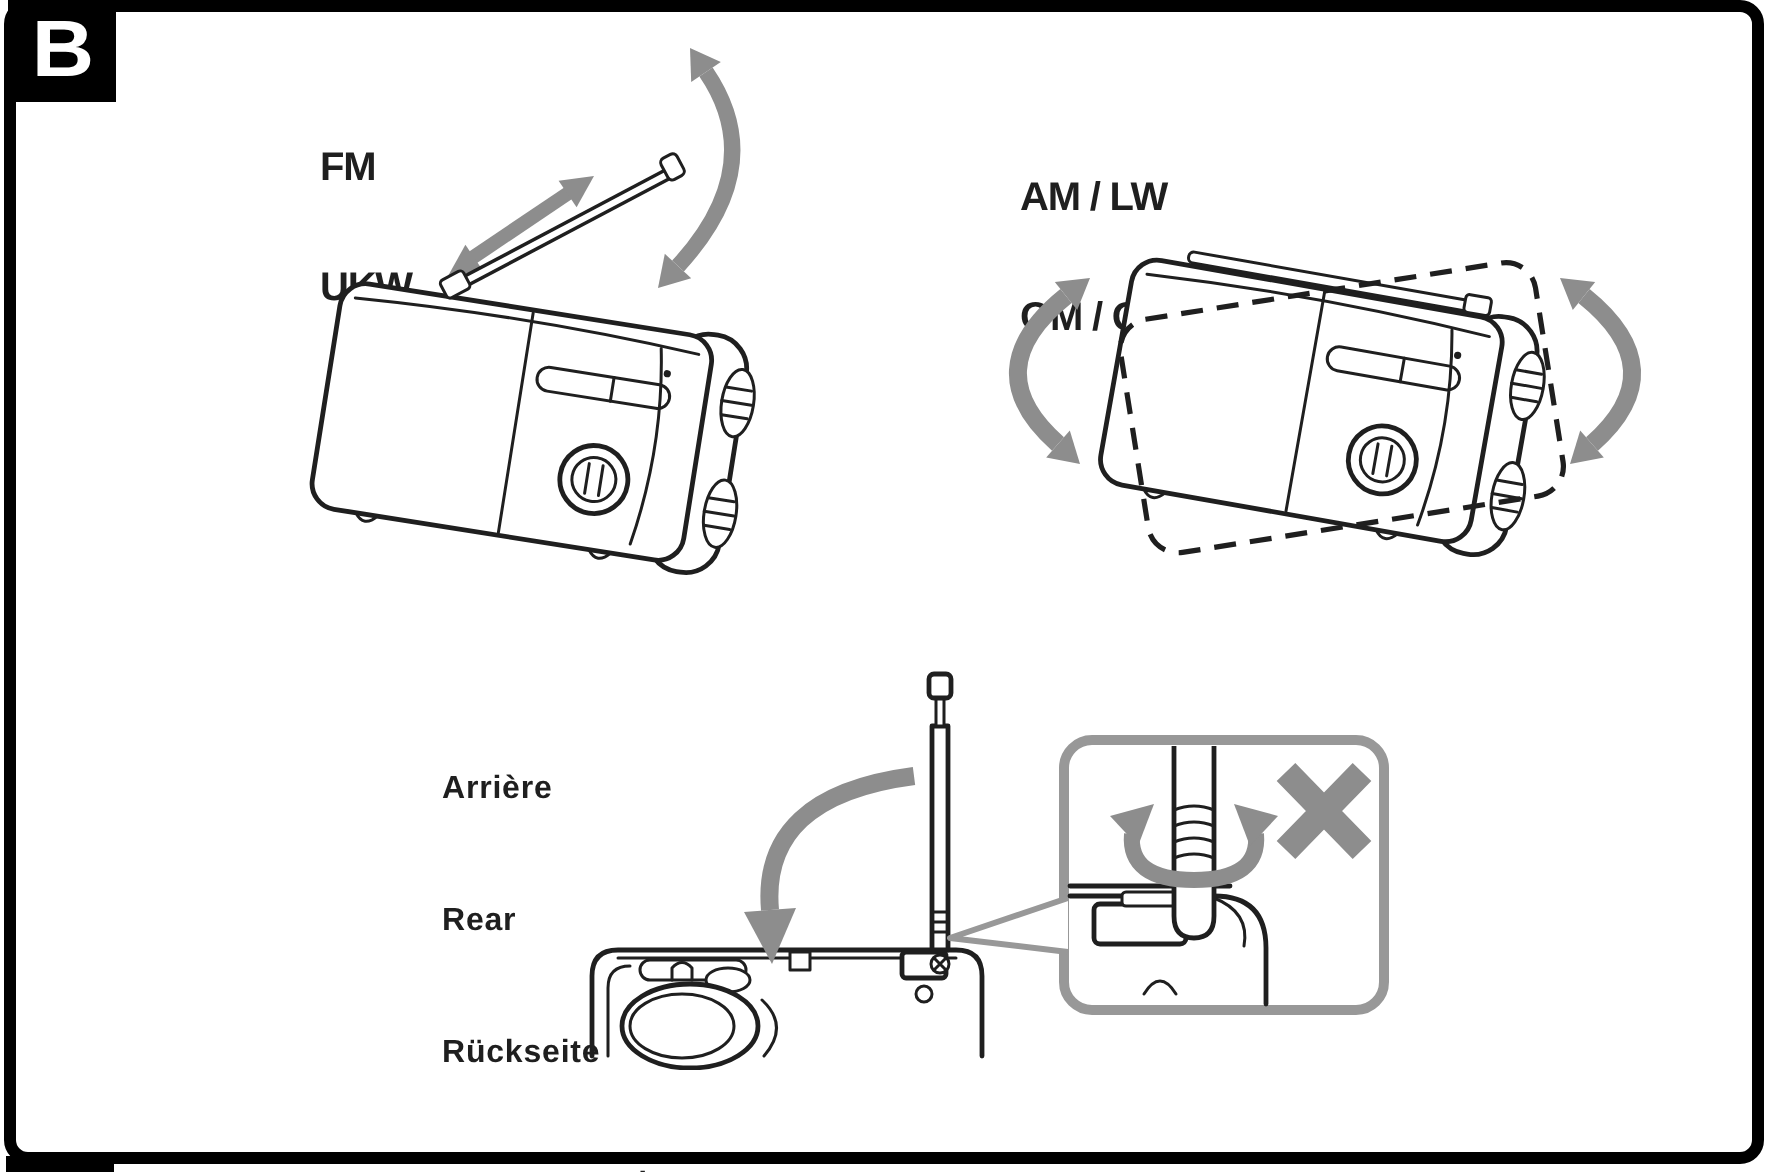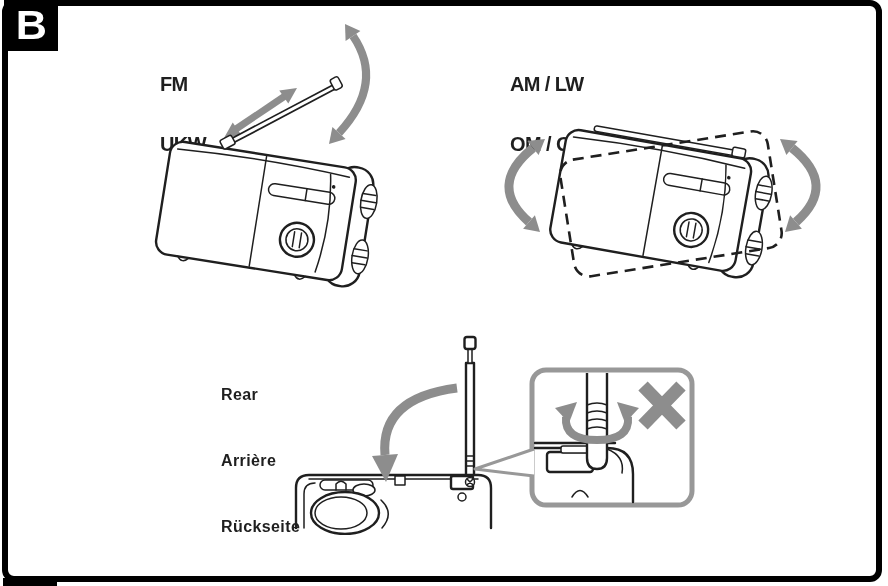--- a/index.html
+++ b/index.html
@@ -73,28 +73,28 @@
   <div class="badge">
       <span>B</span>
     </div>
   <div class="next-sliver"></div>
 
   <div class="lbl lbl-band" style="left:160px; top:34px;">
     <div>FM</div>
     <div>UKW</div>
   </div>
 
-  <div class="lbl lbl-band" style="left:510px; top:34px;">
+  <div class="lbl lbl-band" style="left:510px; top:49px;">
     <div>AM / LW</div>
     <div>OM / GO</div>
   </div>
 
   <div class="lbl lbl-rear" style="left:221px; top:340px;">
+    <div>Arrière</div>
     <div>Rear</div>
-    <div>Arrière</div>
     <div>Rückseite</div>
     <div>Parte posterior</div>
   </div>
 
   <svg class="art" style="left:150px; top:18px;" width="340" height="300" viewBox="0 0 340 300">
 
     <g>
       <line class="ars ars7" x1="86" y1="111" x2="135" y2="78"></line>
       <polygon class="ar" points="74,120 91.7,117.6 82.7,104.4"></polygon>
       <polygon class="ar" points="147,70 138.3,85.6 129.3,72.4"></polygon>

